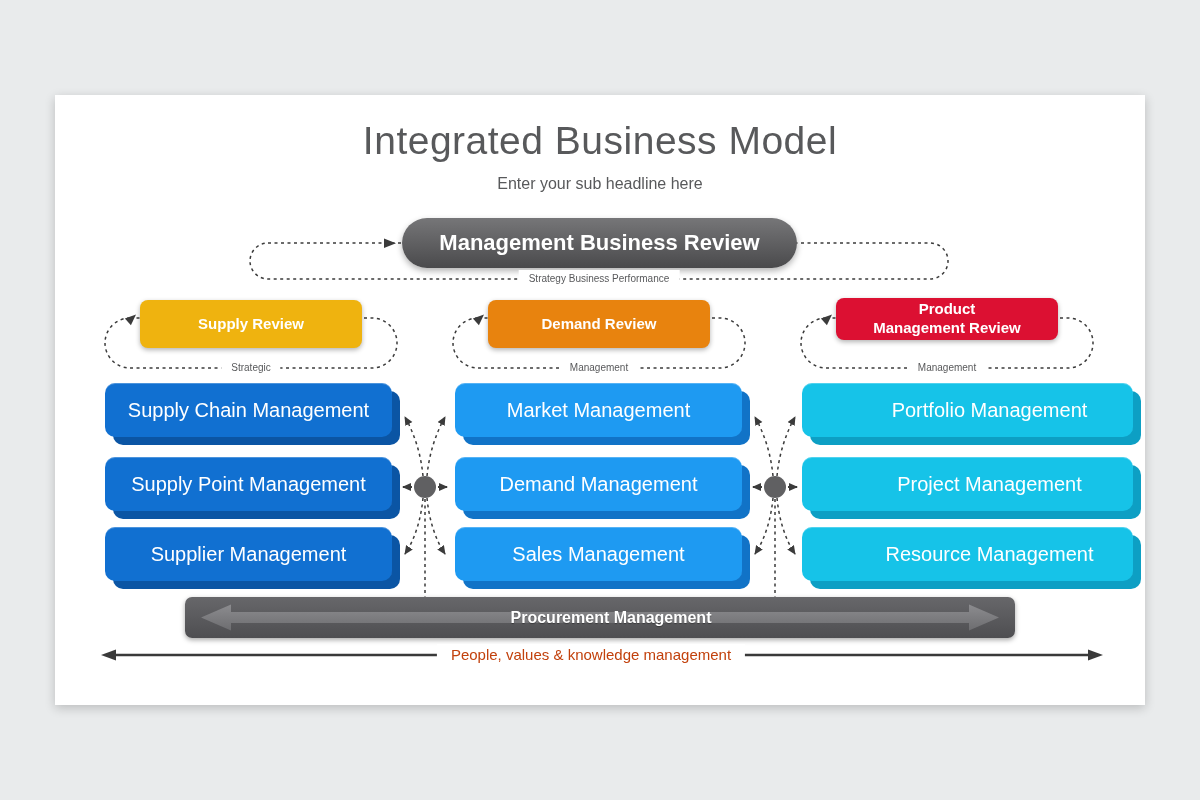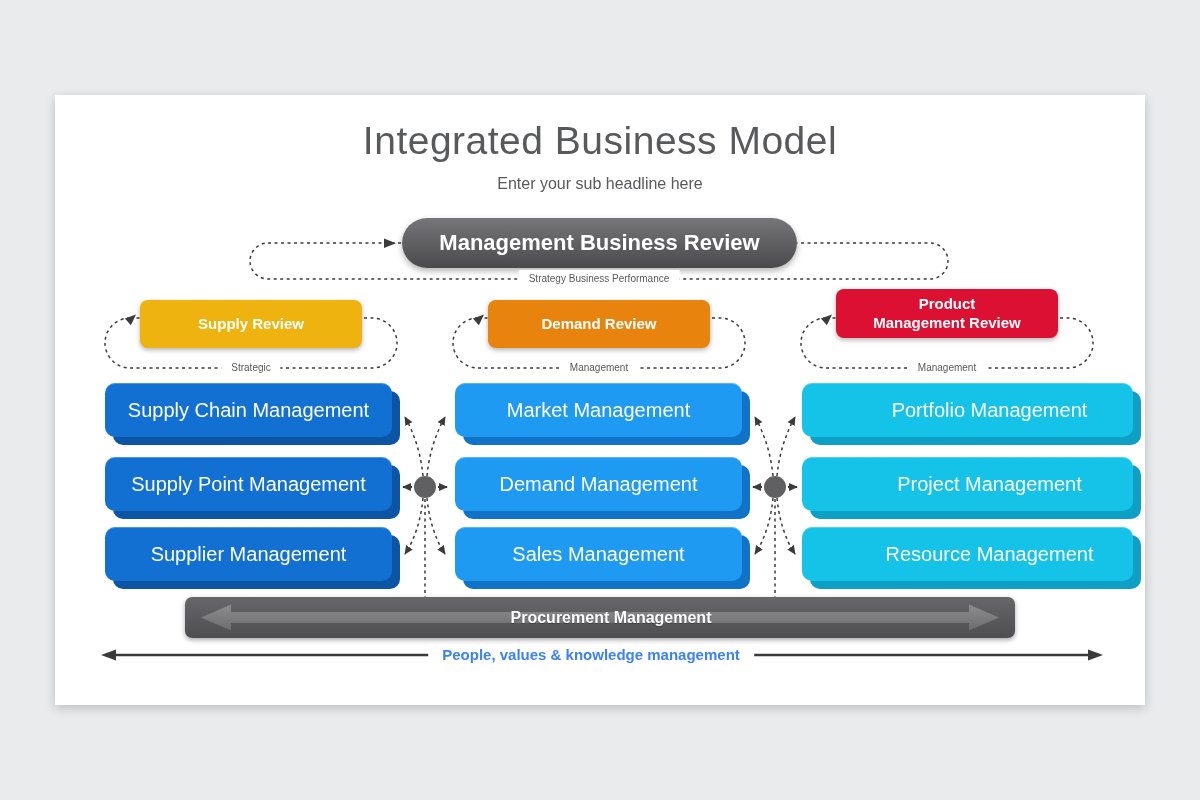--- a/index.html
+++ b/index.html
@@ -39,21 +39,21 @@
   }
   .review{
     position:absolute;top:205px;width:222px;height:48px;border-radius:8px;
     display:flex;align-items:center;justify-content:center;
     color:#fff;font-size:15px;font-weight:700;text-align:center;
     box-shadow:0 2px 5px rgba(0,0,0,.3);
     white-space:pre-line;line-height:1.25;
   }
   .rv0{left:85px;background:var(--rev0,#EFB30F);}
   .rv1{left:433px;background:var(--rev1,#E8830E);}
-  .rv2{left:781px;top:194px;height:49px;background:var(--rev2,#DC1032);}
+  .rv2{left:781px;top:203px;height:42px;background:var(--rev2,#DC1032);}
   .loop-label{
     position:absolute;transform:translateX(-50%);
     background:#fff;padding:0 10px;height:18px;line-height:18px;
     font-size:10px;color:var(--c-label-text,#58595b);white-space:nowrap;
   }
   .ll-big{left:544px;top:175px;}
   .ll-0{left:196px;top:264px;}
   .ll-1{left:544px;top:264px;}
   .ll-2{left:892px;top:264px;}
   .box{
@@ -74,21 +74,21 @@
   }
   .bar svg{position:absolute;left:0;top:0;}
   .bar-label{
     position:absolute;left:0;top:0;width:100%;height:100%;
     display:flex;align-items:center;justify-content:center;
     color:#fff;font-size:16px;font-weight:700;text-shadow:0 1px 1px rgba(0,0,0,.35);padding-left:11px;
   }
   .footer-label{
     position:absolute;left:536px;top:549px;transform:translateX(-50%);
     background:#fff;padding:0 14px;height:22px;line-height:22px;
-    font-size:15px;font-weight:700;color:#3b82f6;white-space:nowrap;
+    font-size:15px;font-weight:400;color:#c2410c;white-space:nowrap;
   }
 </style>
 </head>
 <body>
 
 <div class="slide">
 
   <div class="title">Integrated Business Model</div>
   <div class="subtitle">Enter your sub headline here</div>
 

